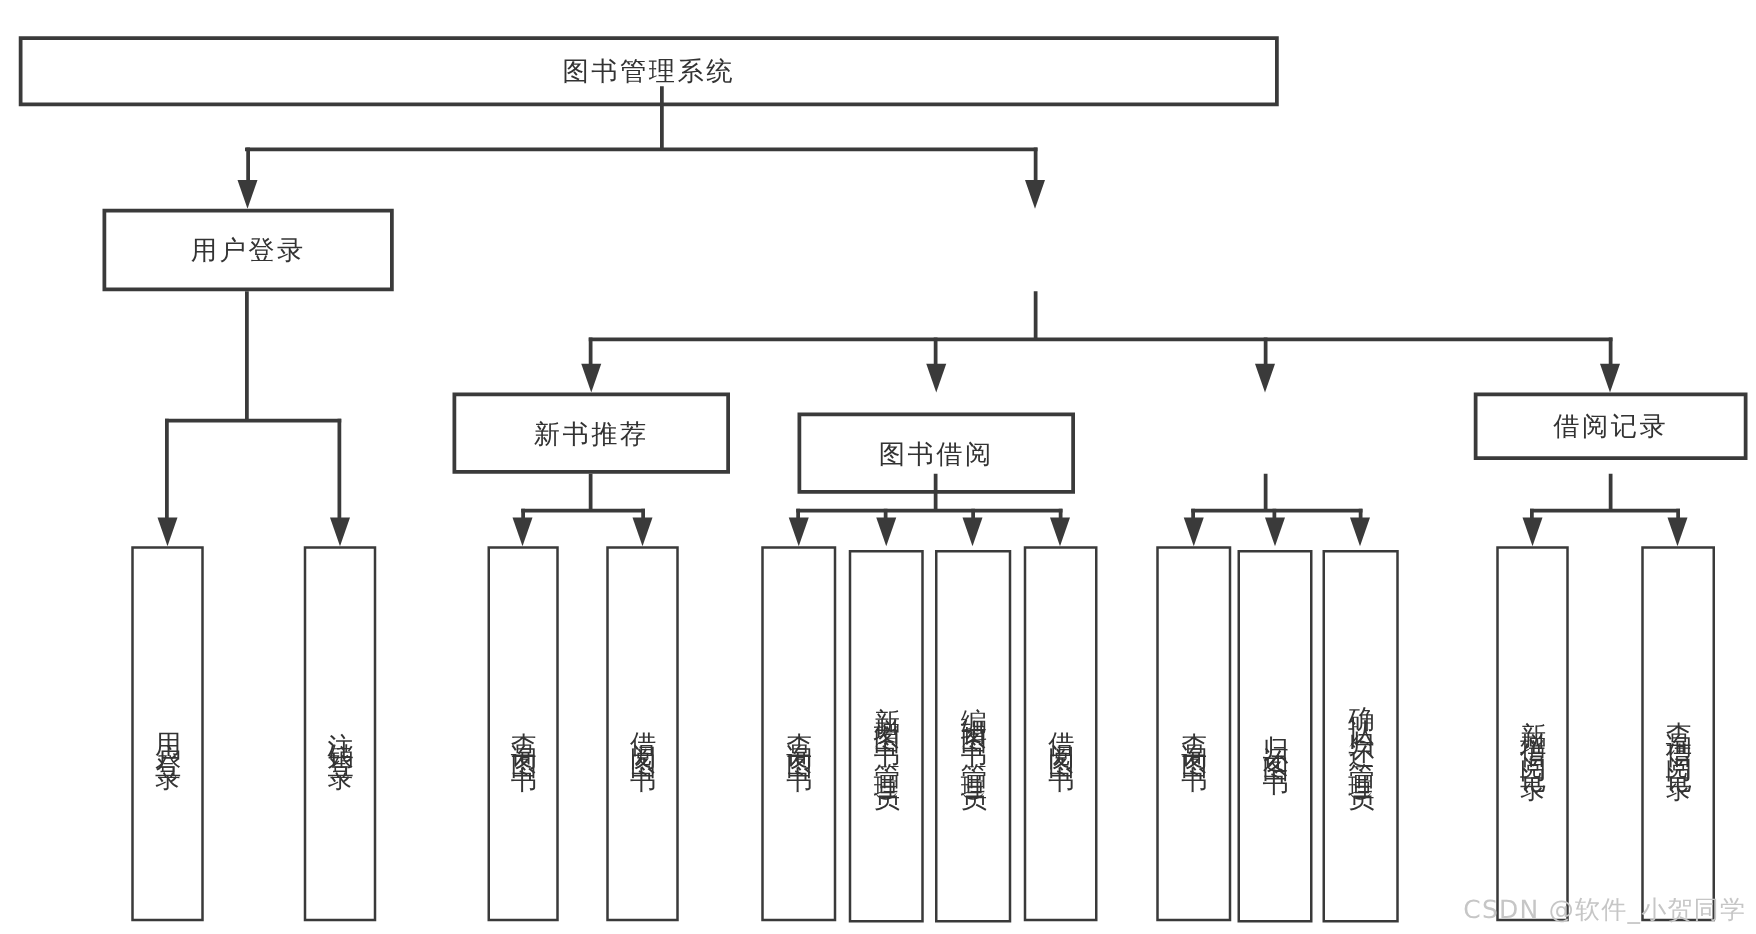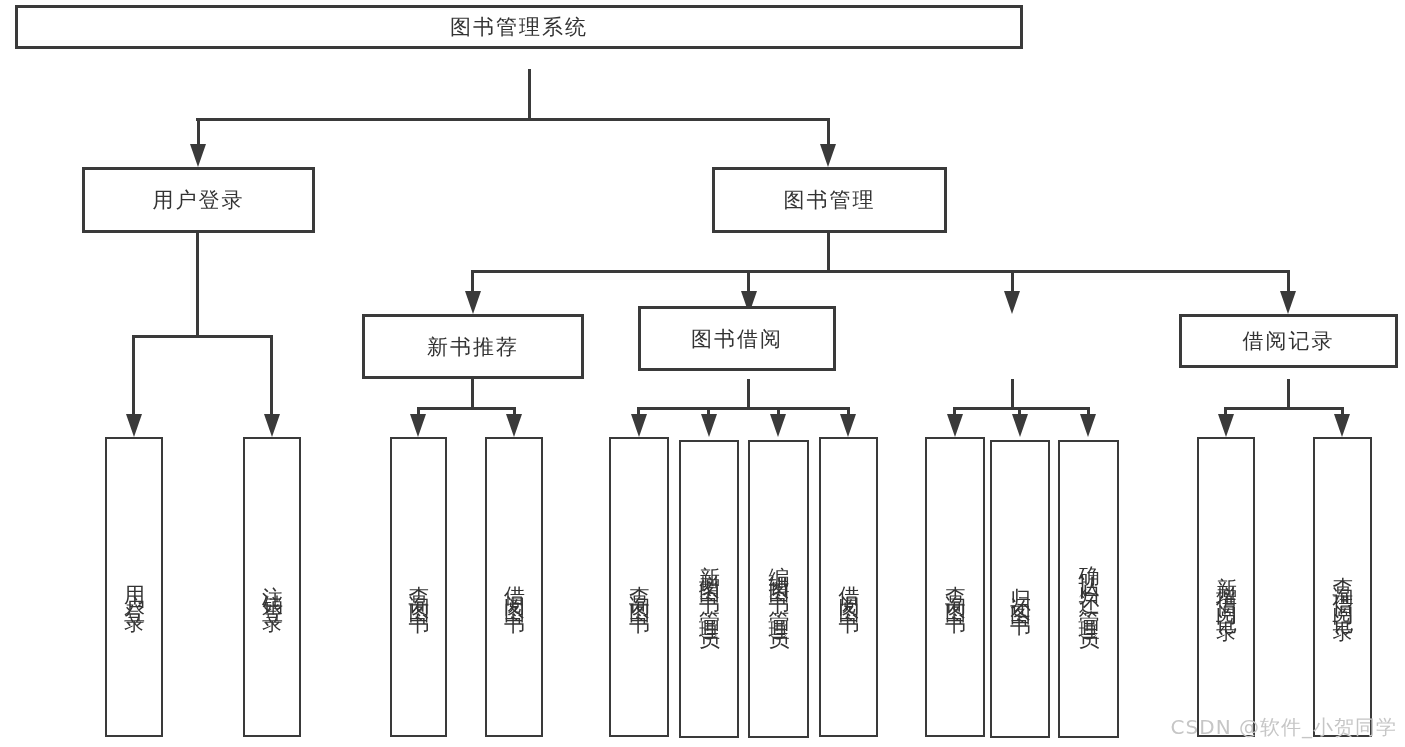--- a/index.html
+++ b/index.html
@@ -28,36 +28,33 @@
   .watermark{
     position:absolute;right:8px;top:714px;font-size:20px;letter-spacing:1px;
     color:var(--wm,#c6c6c6);z-index:5;white-space:nowrap;
   }
 </style>
 </head>
 <body>
 
 <div class="canvas">
 
-  <div class="box" style="left:15px;top:5px;width:1008px;height:44px;">
+  <div class="box" style="left:15px;top:29px;width:1008px;height:56px;">
     <span class="hlabel">图书管理系统</span>
   </div>
 
   <div class="seg" style="left:528px;top:69px;width:3px;height:51px;"></div>
   <div class="seg" style="left:196px;top:118px;width:634px;height:3px;"></div>
   <div class="seg" style="left:197px;top:118px;width:3px;height:29px;"></div>
   <div class="ah" style="left:190px;top:144px;"></div>
   <div class="seg" style="left:827px;top:118px;width:3px;height:29px;"></div>
   <div class="ah" style="left:820px;top:144px;"></div>
 
   <div class="box" style="left:82px;top:167px;width:233px;height:66px;">
     <span class="hlabel">用户登录</span>
-  </div>
-  <div class="box" style="left:712px;top:167px;width:235px;height:66px;">
-    <span class="hlabel">图书管理</span>
   </div>
 
   <div class="seg" style="left:196px;top:233px;width:3px;height:104px;"></div>
   <div class="seg" style="left:132px;top:335px;width:141px;height:3px;"></div>
   <div class="seg" style="left:132px;top:335px;width:3px;height:81px;"></div>
   <div class="ah" style="left:126px;top:414px;"></div>
   <div class="seg" style="left:270px;top:335px;width:3px;height:81px;"></div>
   <div class="ah" style="left:264px;top:414px;"></div>
 
   <div class="seg" style="left:827px;top:233px;width:3px;height:39px;"></div>
@@ -67,21 +64,21 @@
   <div class="seg" style="left:747px;top:270px;width:3px;height:24px;"></div>
   <div class="ah" style="left:741px;top:291px;"></div>
   <div class="seg" style="left:1011px;top:270px;width:3px;height:24px;"></div>
   <div class="ah" style="left:1004px;top:291px;"></div>
   <div class="seg" style="left:1287px;top:270px;width:3px;height:24px;"></div>
   <div class="ah" style="left:1280px;top:291px;"></div>
 
   <div class="box" style="left:362px;top:314px;width:222px;height:65px;text-align:right;">
     <span class="hlabel">新书推荐</span>
   </div>
-  <div class="box" style="left:638px;top:306px;width:198px;height:65px;">
+  <div class="box" style="left:638px;top:330px;width:222px;height:65px;">
     <span class="hlabel">图书借阅</span>
   </div>
   <div class="box" style="left:1179px;top:314px;width:219px;height:54px;">
     <span class="hlabel">借阅记录</span>
   </div>
 
   <div class="seg" style="left:471px;top:379px;width:3px;height:30px;"></div>
   <div class="seg" style="left:417px;top:407px;width:99px;height:3px;"></div>
   <div class="seg" style="left:417px;top:407px;width:3px;height:10px;"></div>
   <div class="ah" style="left:410px;top:414px;"></div>

